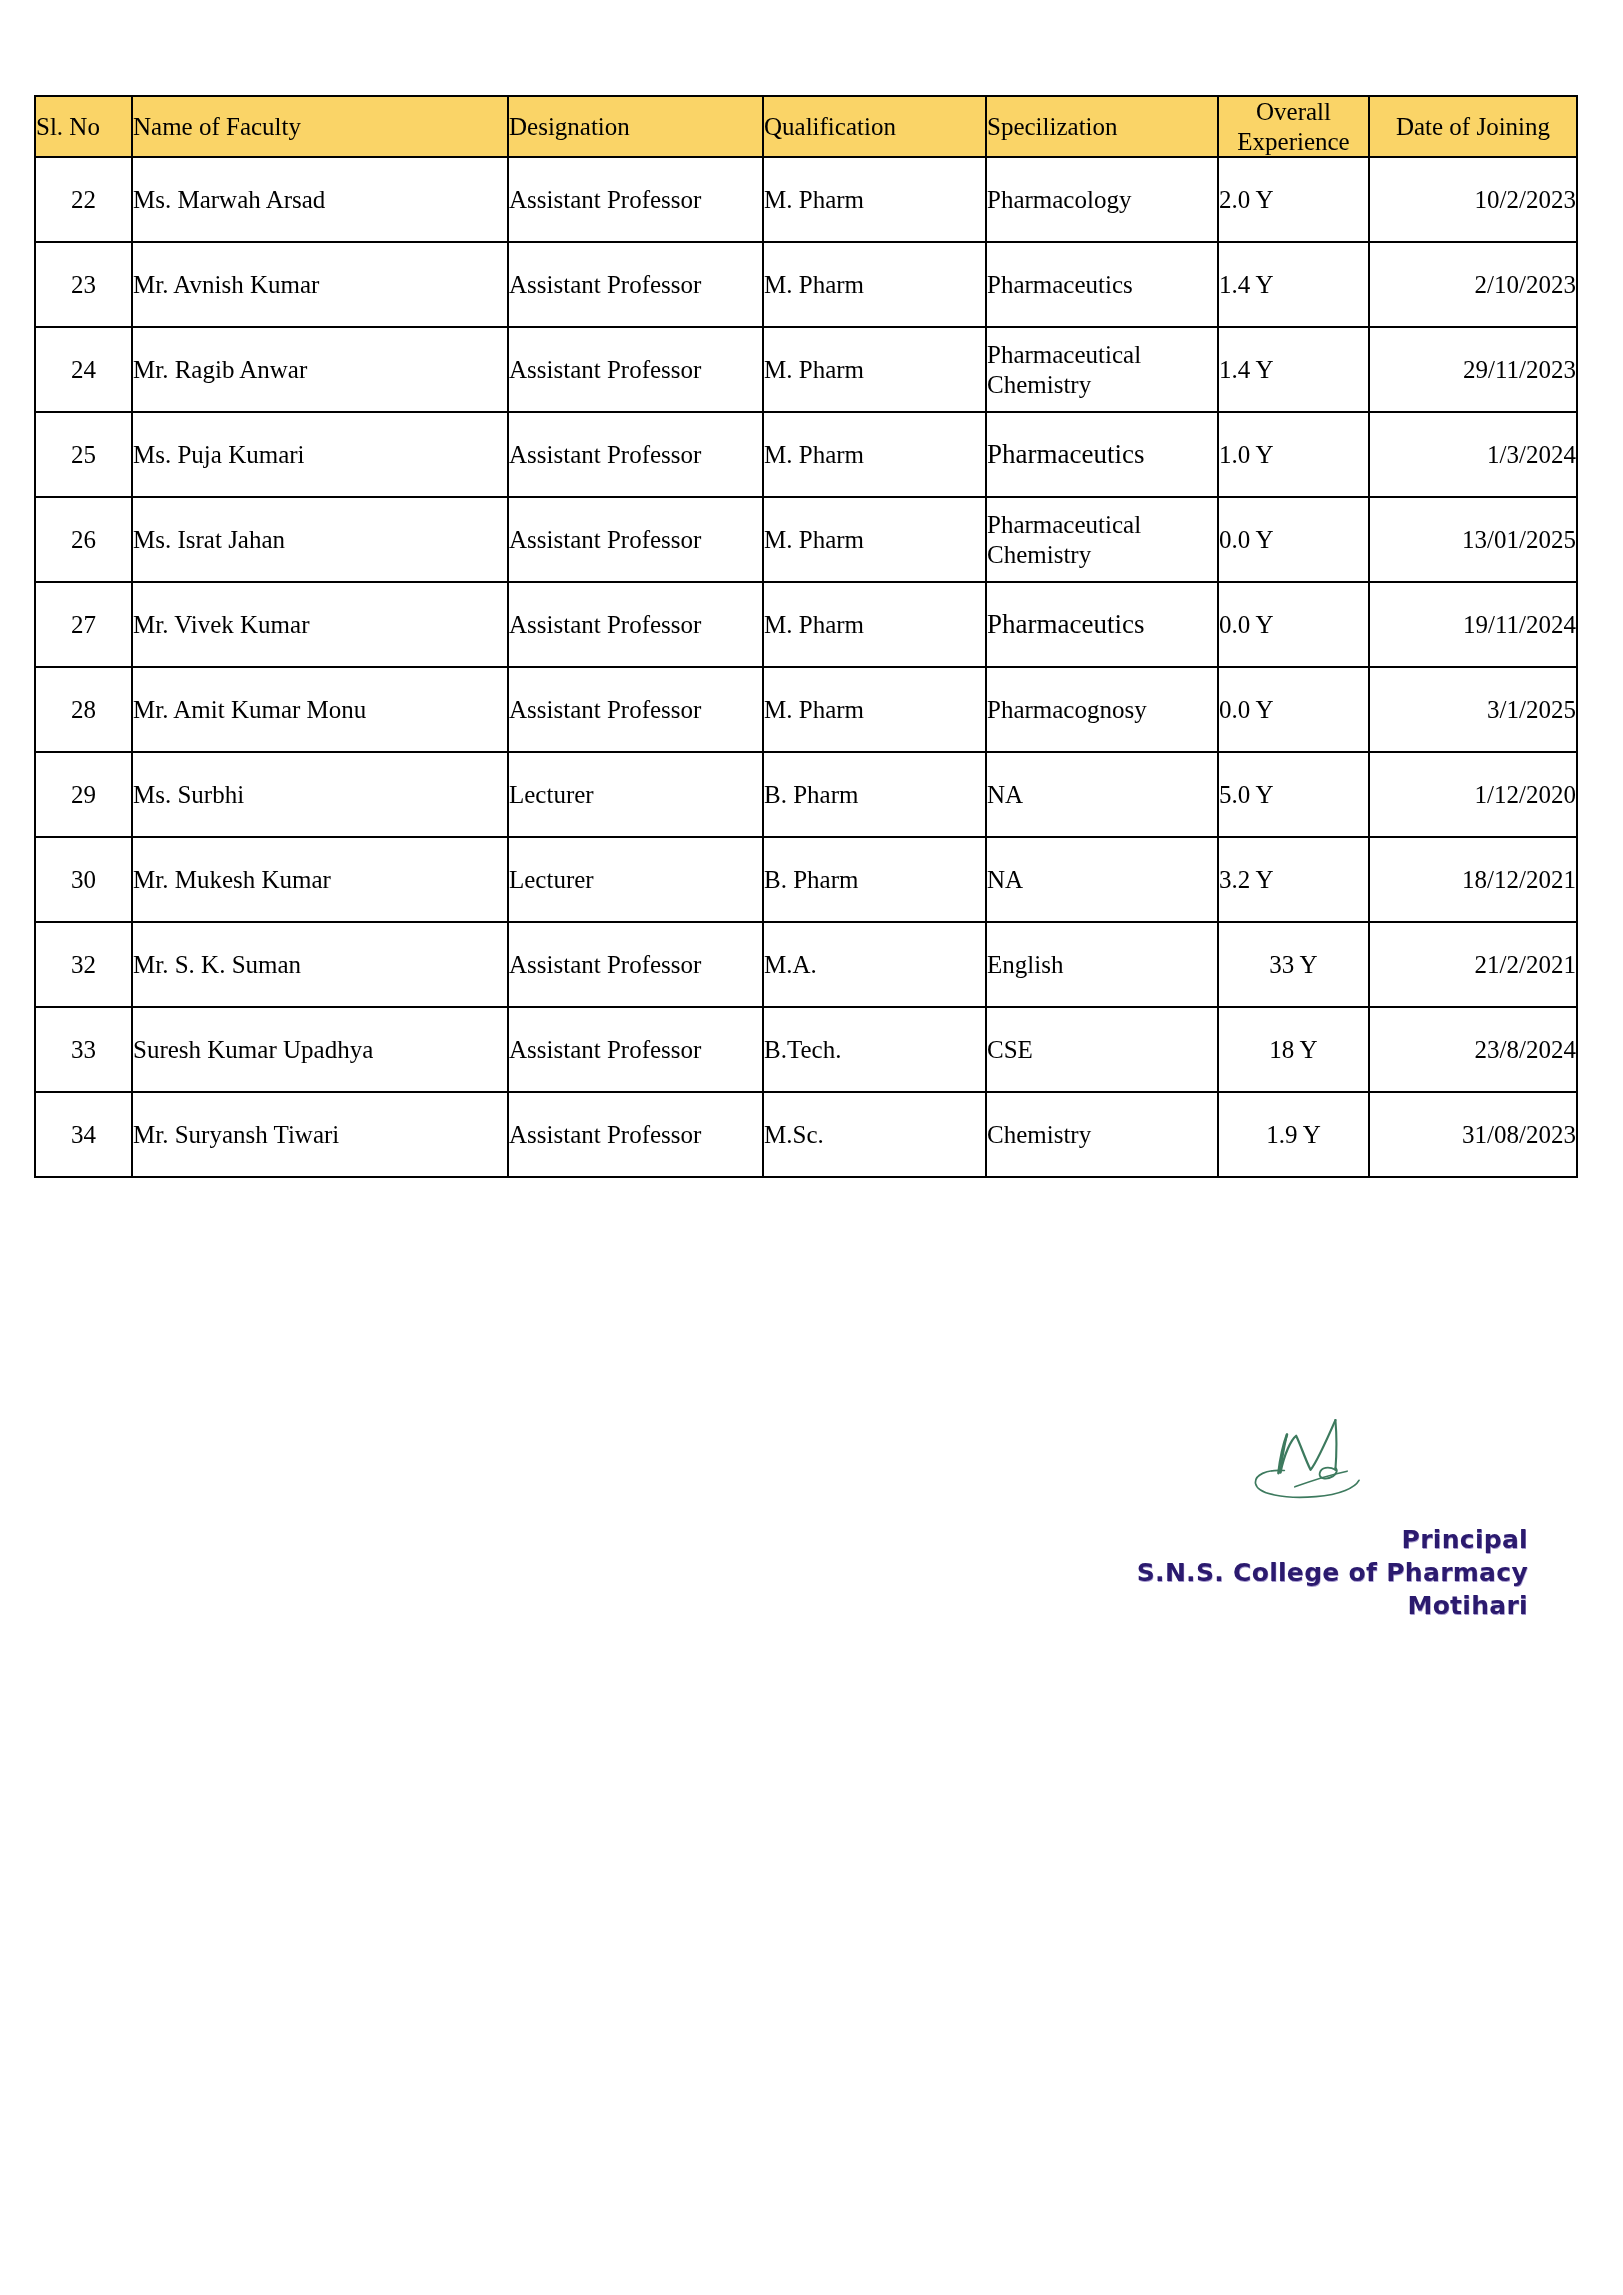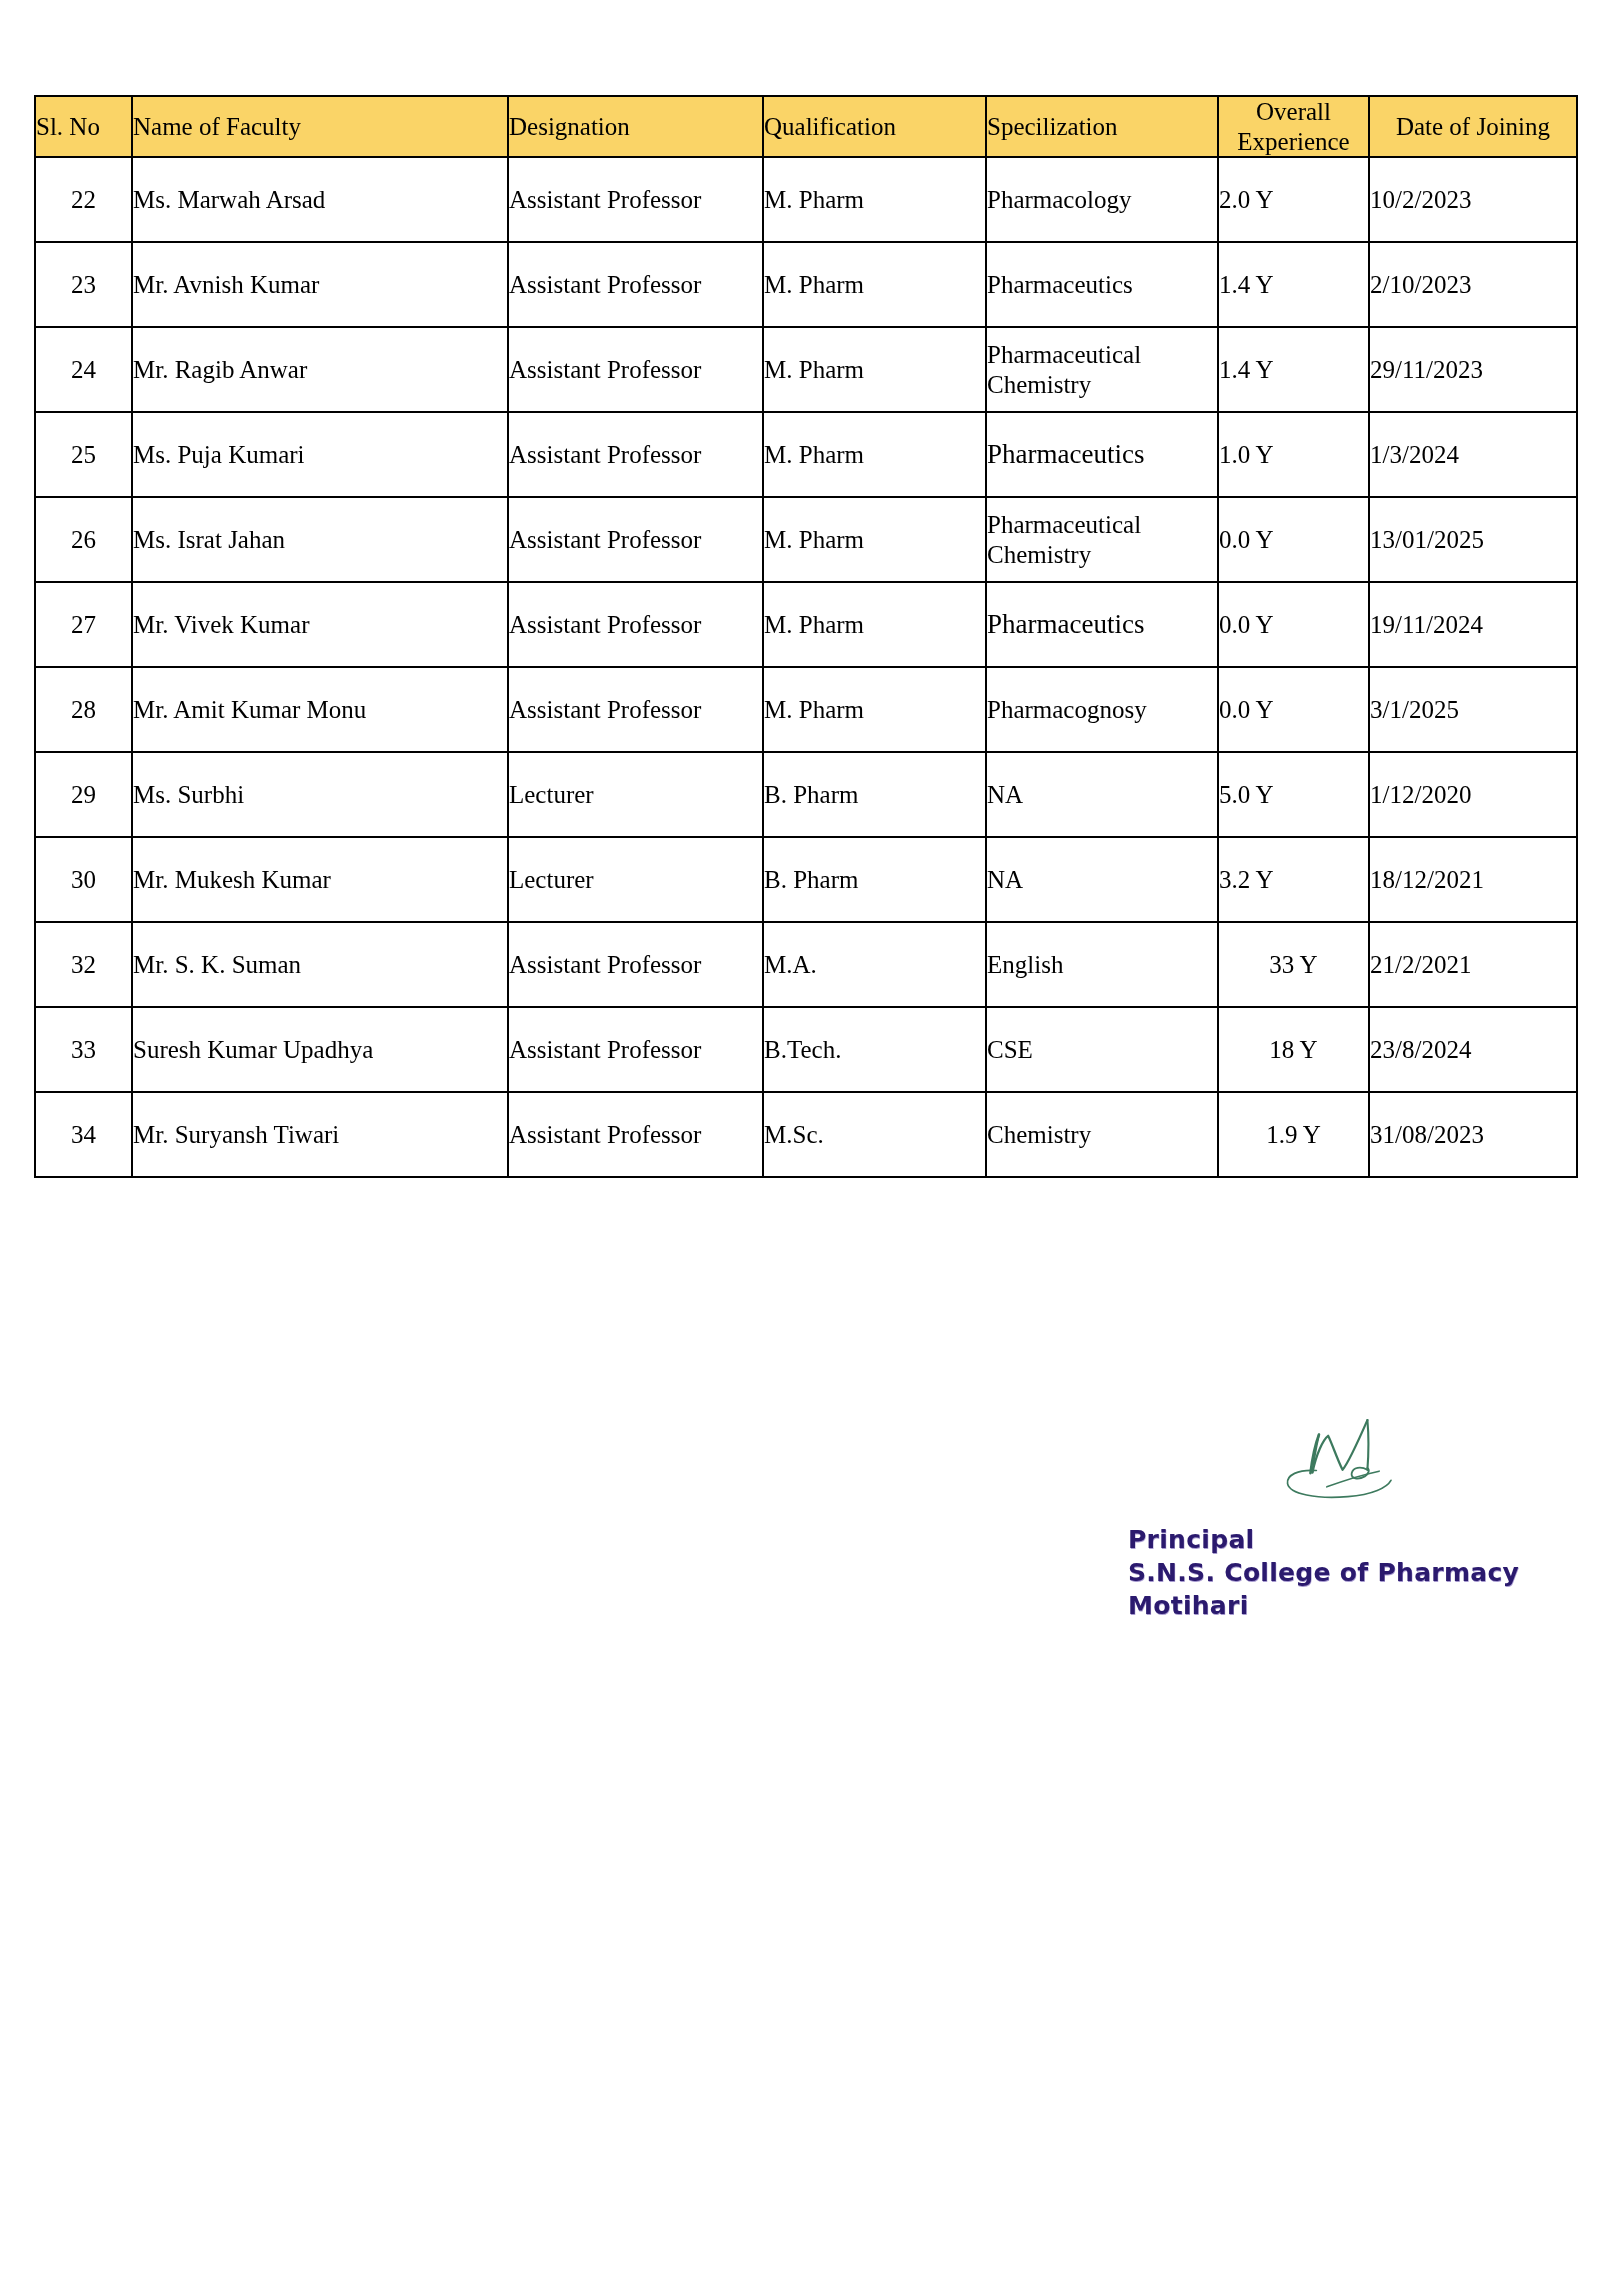--- a/index.html
+++ b/index.html
@@ -58,32 +58,32 @@
   }
   th.h-left   { text-align: left;   padding-left: 7.9px; }
   th.h-center { text-align: center; }
 
   
   tbody tr { height: 85px; }
   td.cell-sl    { text-align: center; }
   td.cell-text  { text-align: left; padding-left: 9.2px; }
   td.cell-exp   { text-align: left; vertical-align: top; padding-top: 9.2px; }
   td.cell-exp-mid { text-align: center; vertical-align: middle; padding-top: 0; }
-  td.cell-doj   { text-align: left; }
+  td.cell-doj   { text-align: right; }
 
   
   td.cell-text.spec-big { font-size: 27px; }
 
   
   .stamp-block {
     position: absolute;
-    left: 1128px;
+    left: 1096px;
     top: 1407px;
     width: 432px;
-    text-align: left;
+    text-align: right;
   }
   .signature-svg {
     display: block;
     margin: 0 auto;
     width: 151px;
     height: 108px;
   }
   .stamp-lines {
     margin-top: 7.9px;
     font-family: "DejaVu Sans", "Liberation Sans", sans-serif;

